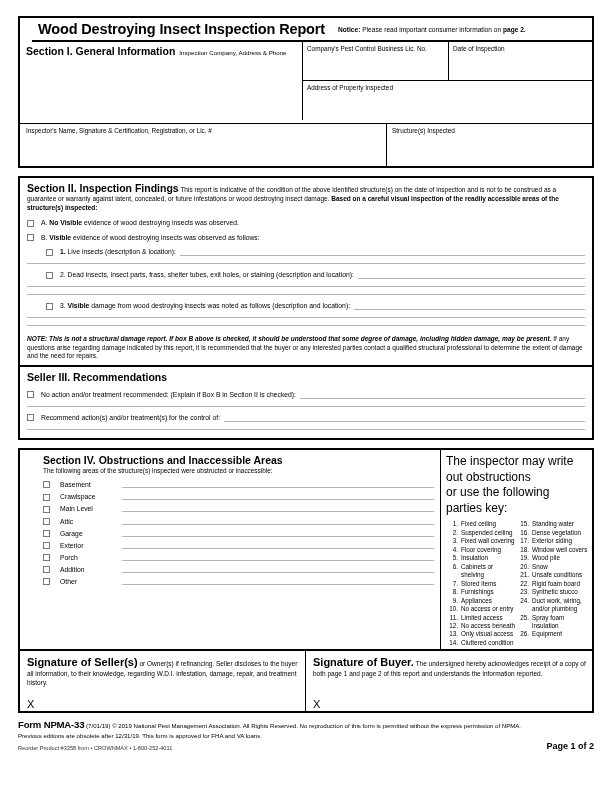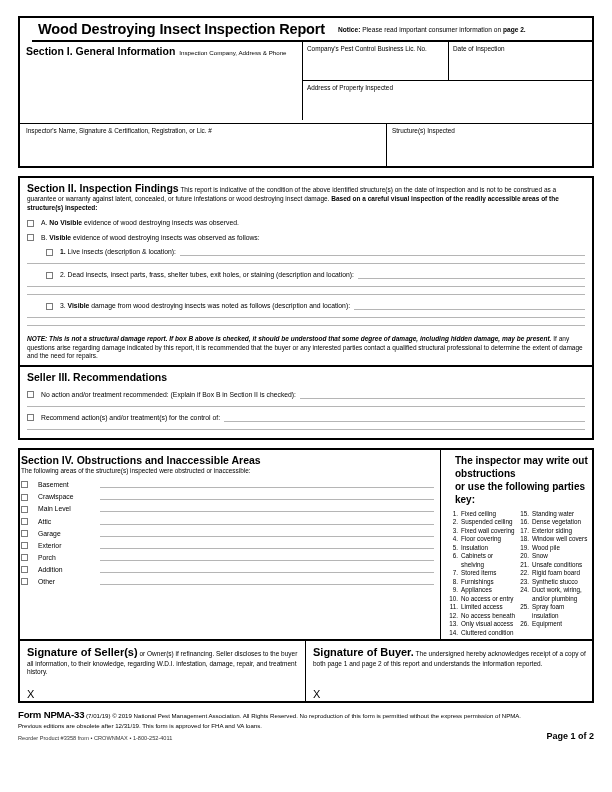--- a/index.html
+++ b/index.html
@@ -113,26 +113,26 @@
   .note { font-size: 6.5px; line-height: 1.33; margin-top: 9px; }
   .note i { font-style: italic; }
   .note b { font-weight: bold; }
 
   
   .sechd { font-size: 10.5px; font-weight: bold; }
   .sechd-sub { font-size: 6.4px; font-weight: normal; }
 
   
   .sec4 { display: flex; }
-  .sec4-left { width: 420px; box-sizing: border-box; padding: 4px 6px 6px 1px; }
+  .sec4-left { width: 420px; box-sizing: border-box; padding: 4px 6px 6px 23px; }
   .sec4-right { flex: 1; box-sizing: border-box; border-left: 1.6px solid #000; padding: 4px 4px 2px 5px; }
   .obsrow { display: flex; align-items: center; margin-top: 4.6px; }
   .obsrow .nm { font-size: 6.8px; width: 62px; padding-left: 10px; flex: none; }
   .obsrow .ln { flex: 1; border-bottom: 0.8px solid #b5b5b5; height: 6px; }
-  .keyhd { font-size: 10px; font-weight: bold; line-height: 1.3; margin-left: 9px; }
+  .keyhd { font-size: 12px; font-weight: normal; line-height: 1.3; }
   .keycols { display: flex; margin-top: 4px; }
   .keycol { width: 50%; }
   .keyitem { font-size: 6.3px; line-height: 1.345; display: flex; }
   .keyitem .n { width: 12px; text-align: right; flex: none; }
   .keyitem .t { padding-left: 3px; }
 
   
   .sec5 { padding: 4px 7px 5px 7px; }
   .attach { display: flex; align-items: flex-end; margin-top: 4px; }
   .attach .lb { font-size: 6.6px; }

